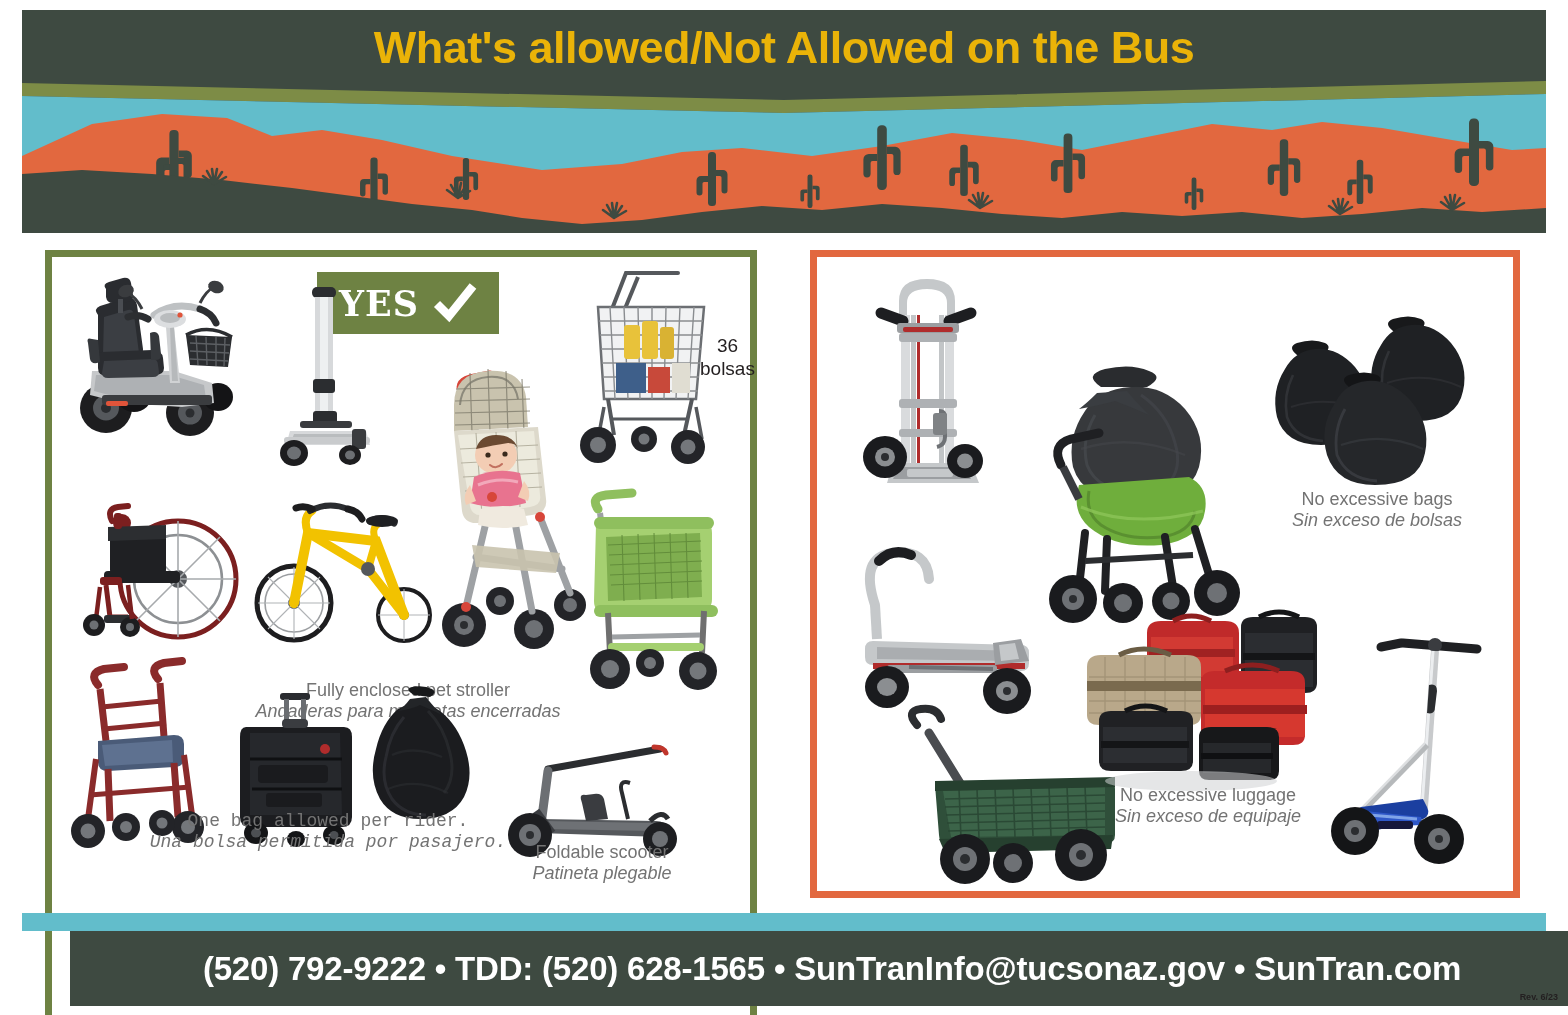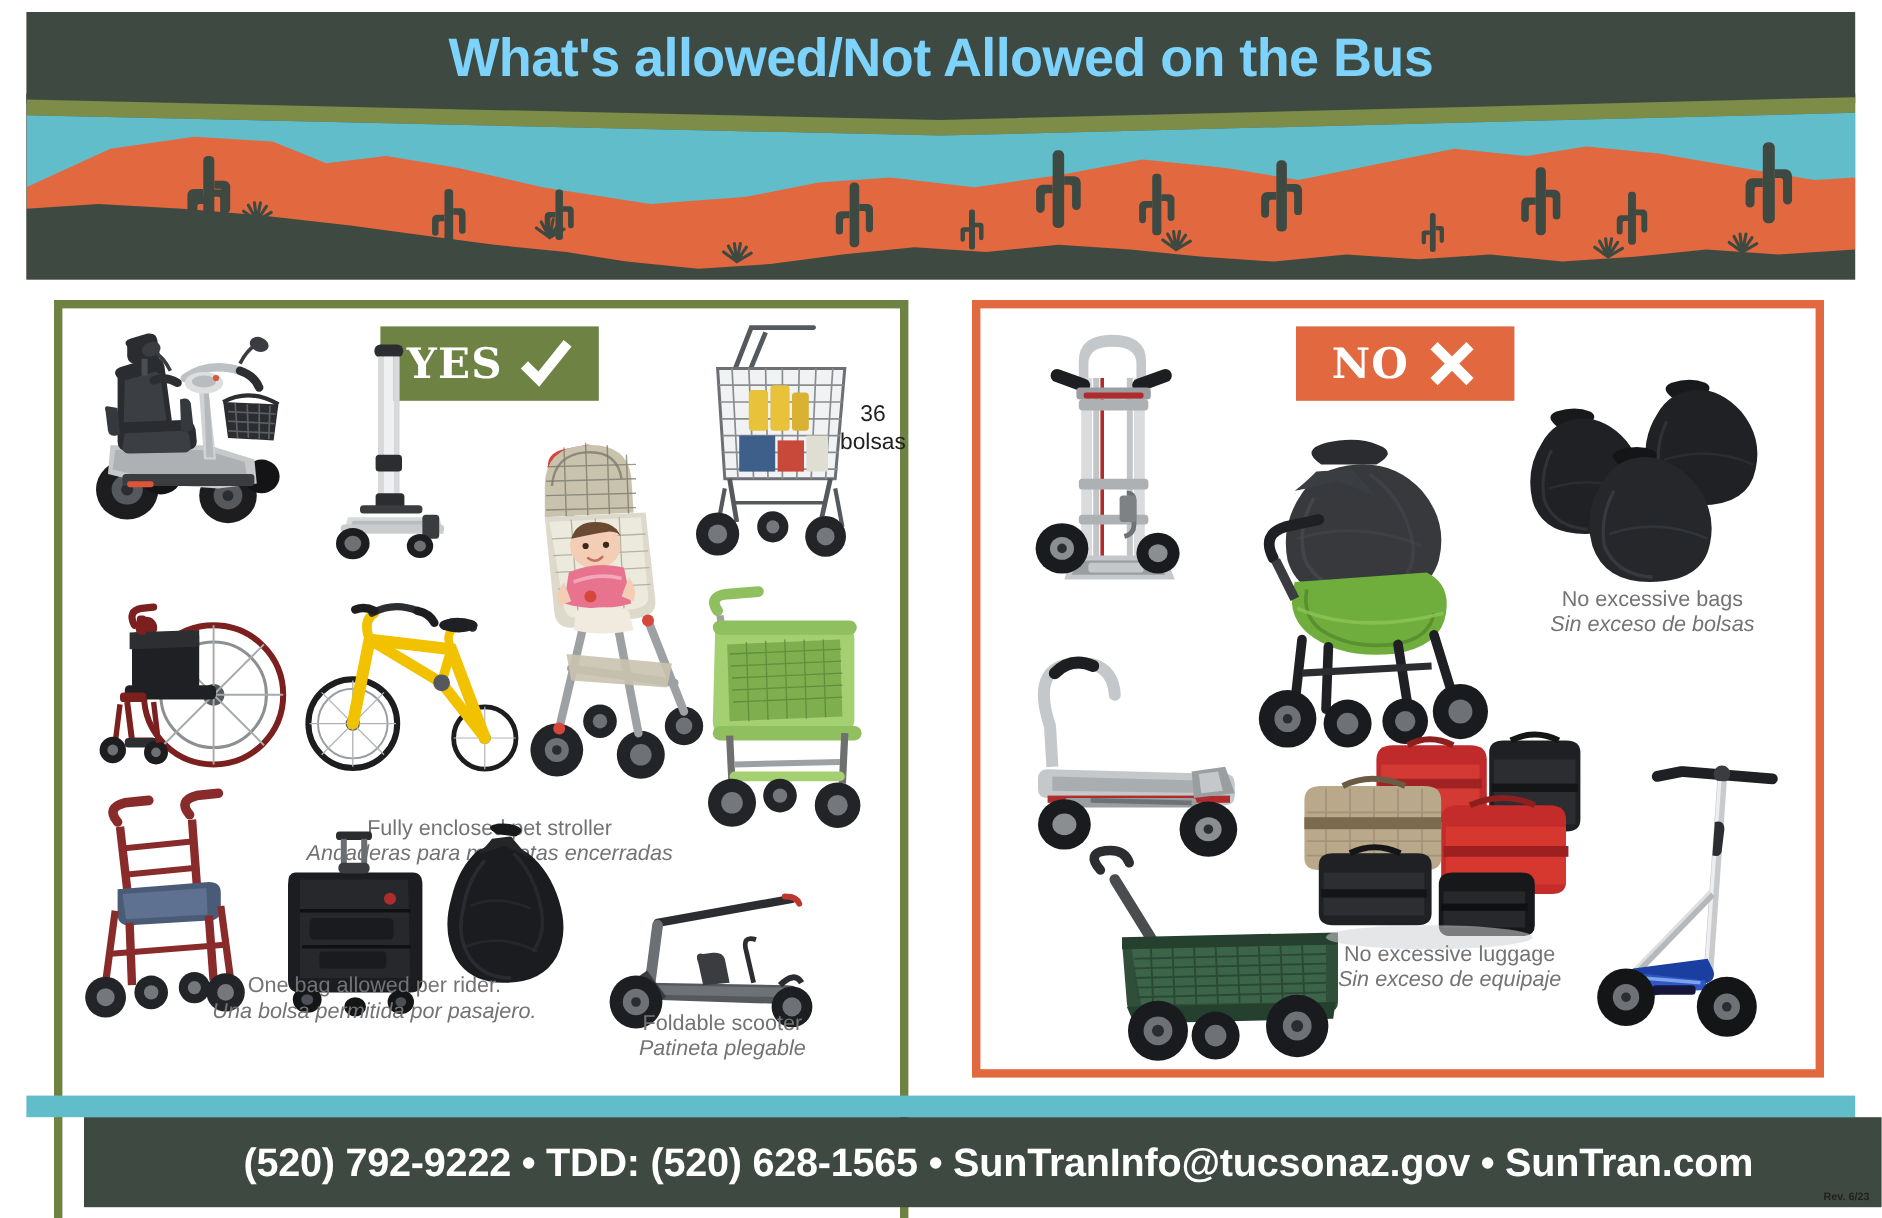--- a/index.html
+++ b/index.html
@@ -13,21 +13,21 @@
     overflow:hidden;
   }
 
   
   .header-band {
     position:absolute; left:22px; top:10px; width:1524px; height:76px;
     background:#3e4a41;
     display:flex; align-items:center; justify-content:center;
   }
   .header-title {
-    color:#7dd3fc;
+    color:#eab308;
     font-size:45px;
     font-weight:bold;
     letter-spacing:-0.5px;
     white-space:nowrap;
   }
 
   .scene {
     position:absolute; left:22px; top:78px; width:1524px; height:155px;
     background:#3e4a41;
     overflow:hidden;
@@ -500,21 +500,21 @@
       <path d="M40,24 q-16,14 -22,40 q-8,28 4,50 q12,20 40,20 q32,0 44,-22 q10,-20 2,-46
                q-8,-26 -26,-40 q-20,-14 -42,-2 Z" fill="#1b1c1f"></path>
       <path d="M46,32 q-14,16 -18,40 q-6,24 6,42 q12,16 34,16" fill="none" stroke="#2e3034" stroke-width="3" opacity="0.8"></path>
       <path d="M70,26 q16,16 22,42 q6,24 -6,40" fill="none" stroke="#2e3034" stroke-width="3" opacity="0.6"></path>
       <path d="M34,70 q22,-10 50,2" fill="none" stroke="#2e3034" stroke-width="2.4" opacity="0.5"></path>
       <path d="M30,104 q28,-12 60,4" fill="none" stroke="#2e3034" stroke-width="2.4" opacity="0.5"></path>
       <path d="M52,14 q-6,8 -12,12 q14,-2 22,-6 q10,4 22,10 q-10,-10 -16,-18 Z" fill="#232528"></path>
     </svg>
   </div>
 
-  <div class="caption" style="left:60px; top:554px; width:400px;">
+  <div class="caption" style="left:76px; top:554px; width:400px;font-family:Liberation Mono, monospace;">
     <div class="cap-en">One bag allowed per rider.</div>
     <div class="cap-es">Una bolsa permitida por pasajero.</div>
   </div>
 
   <div class="art" style="left:438px; top:478px; width:200px; height:130px;">
     <svg viewBox="0 0 200 130">
       <path d="M58,34 L170,14" stroke="#2b2d30" stroke-width="7" fill="none" stroke-linecap="round"></path>
       <path d="M164,12 q10,0 12,6" stroke="#c0362c" stroke-width="5" fill="none" stroke-linecap="round"></path>
       <path d="M58,36 L52,82" stroke="#6c6f73" stroke-width="9" fill="none" stroke-linecap="round"></path>
       <path d="M50,84 L166,86 q10,0 10,8 l-4,8 L48,98 Z" fill="#55585c"></path>
@@ -535,26 +535,20 @@
     <div class="cap-en">Foldable scooter</div>
     <div class="cap-es">Patineta plegable</div>
   </div>
 
  </div>
 </div>
 
 <div class="panel panel-no">
  <div class="panel-inner">
 
-  <div class="badge badge-no">
-    <span class="badge-text">NO</span>
-    <svg class="badge-mark" viewBox="0 0 44 44">
-      <path d="M7,7 L37,37 M37,7 L7,37" stroke="#ffffff" stroke-width="8.5" stroke-linecap="butt"></path>
-    </svg>
-  </div>
 
   <div class="art" style="left:36px; top:14px; width:150px; height:230px;">
     <svg viewBox="0 0 150 230">
       <path d="M46,30 q0,-22 28,-22 q28,0 28,22 L102,46 L94,46 L94,32 q0,-14 -20,-14 q-20,0 -20,14 L54,46 L46,46 Z" fill="#c5c8ca"></path>
       <rect x="48" y="44" width="9" height="150" fill="#d9dbdd"></rect>
       <rect x="92" y="44" width="9" height="150" fill="#d9dbdd"></rect>
       <rect x="58" y="44" width="5" height="150" fill="#c2c5c7"></rect>
       <rect x="86" y="44" width="5" height="150" fill="#c2c5c7"></rect>
       <rect x="64" y="44" width="3" height="150" fill="#b02c2c"></rect>
       <rect x="46" y="62" width="58" height="9" rx="3" fill="#aeb1b4"></rect>

